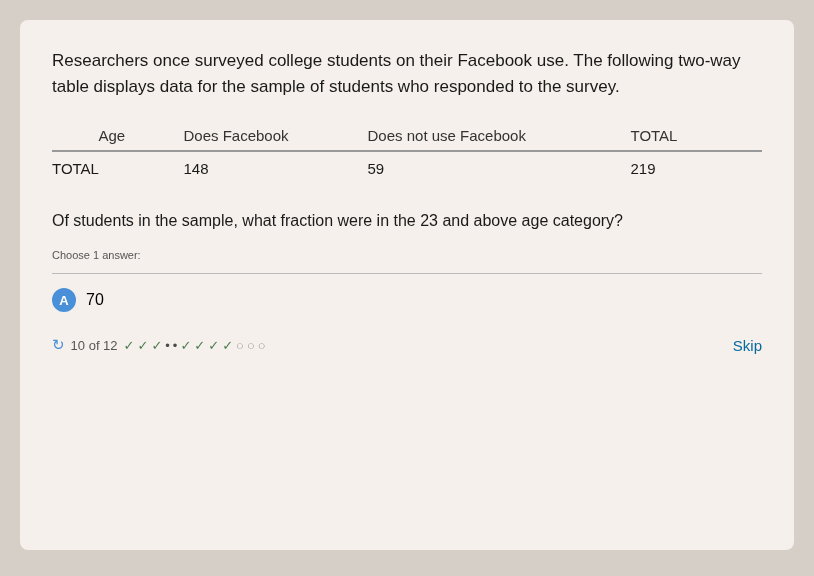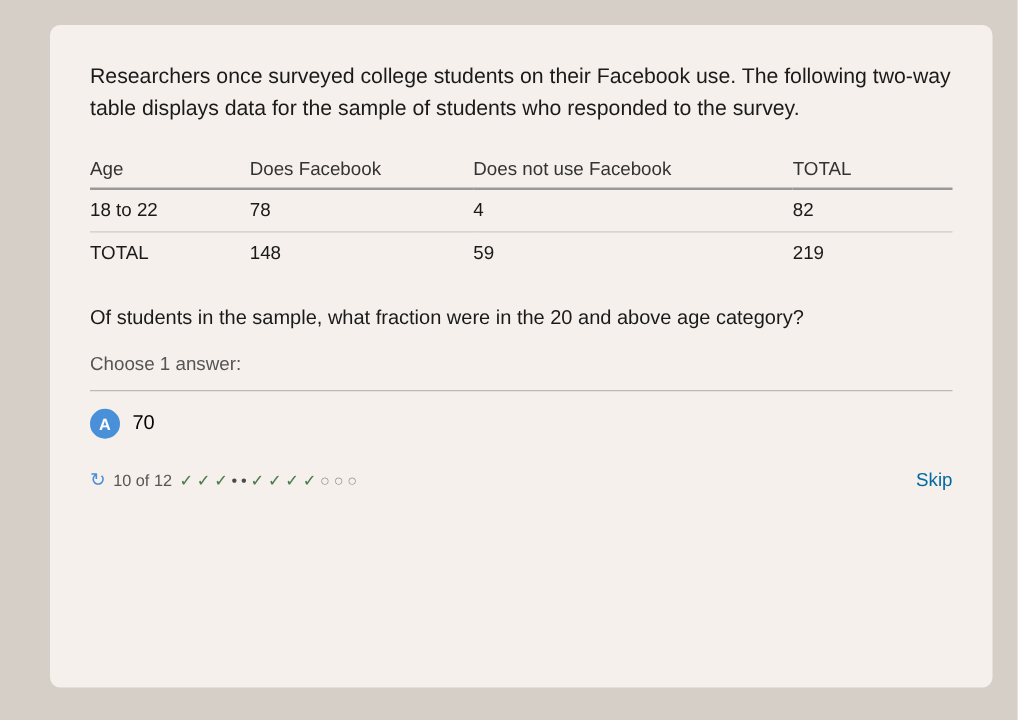--- a/index.html
+++ b/index.html
@@ -18,21 +18,20 @@
       justify-content: center;
       padding: 20px;
     }
 
     .card {
       background-color: #f5f0eb;
       border-radius: 8px;
       padding: 28px 32px 20px 32px;
       width: 780px;
       min-height: 530px;
-      margin-left: 20px;
     }
 
     .intro-text {
       font-size: 17px;
       line-height: 1.5;
       color: #1a1a1a;
       margin-bottom: 24px;
       font-family: Arial, sans-serif;
     }
 
@@ -48,20 +47,21 @@
       font-weight: normal;
       color: #333;
       padding: 4px 12px 6px 0;
       text-align: left;
       border-bottom: 2px solid #999;
     }
 
     .data-table thead tr th:first-child {
       padding-left: 0;
       width: 100px;
+      text-align: center;
     }
 
     .data-table tbody tr td {
       padding: 8px 12px 8px 0;
       color: #1a1a1a;
       border-bottom: 1px solid #ccc;
       text-align: left;
     }
 
     .data-table tbody tr td:first-child {
@@ -79,21 +79,21 @@
 
     .question-text {
       font-size: 16px;
       line-height: 1.5;
       color: #1a1a1a;
       margin-bottom: 16px;
       font-family: Arial, sans-serif;
     }
 
     .choose-label {
-      font-size: 15px;
+      font-size: 11px;
       color: #555;
       margin-bottom: 12px;
       font-family: Arial, sans-serif;
     }
 
     .divider {
       border: none;
       border-top: 1px solid #bbb;
       margin-bottom: 14px;
     }
@@ -183,35 +183,29 @@
     <thead>
       <tr>
         <th class="col-age">Age</th>
         <th class="col-uses">Does Facebook</th>
         <th class="col-not-uses">Does not use Facebook</th>
         <th class="col-total">TOTAL</th>
       </tr>
     </thead>
     <tbody>
       <tr>
-        <td>18 to 22</td>
-        <td>78</td>
-        <td>4</td>
-        <td>82</td>
-      </tr>
-      <tr>
         <td>TOTAL</td>
         <td>148</td>
         <td>59</td>
         <td>219</td>
       </tr>
     </tbody>
   </table>
 
-  <p class="question-text">Of students in the sample, what fraction were in the 20 and above age category?</p>
+  <p class="question-text">Of students in the sample, what fraction were in the 23 and above age category?</p>
 
   <p class="choose-label">Choose 1 answer:</p>
 
   <hr class="divider">
 
   <div class="answer-option">
     <div class="answer-circle selected">
       <span>A</span>
     </div>
     <span>70</span>

